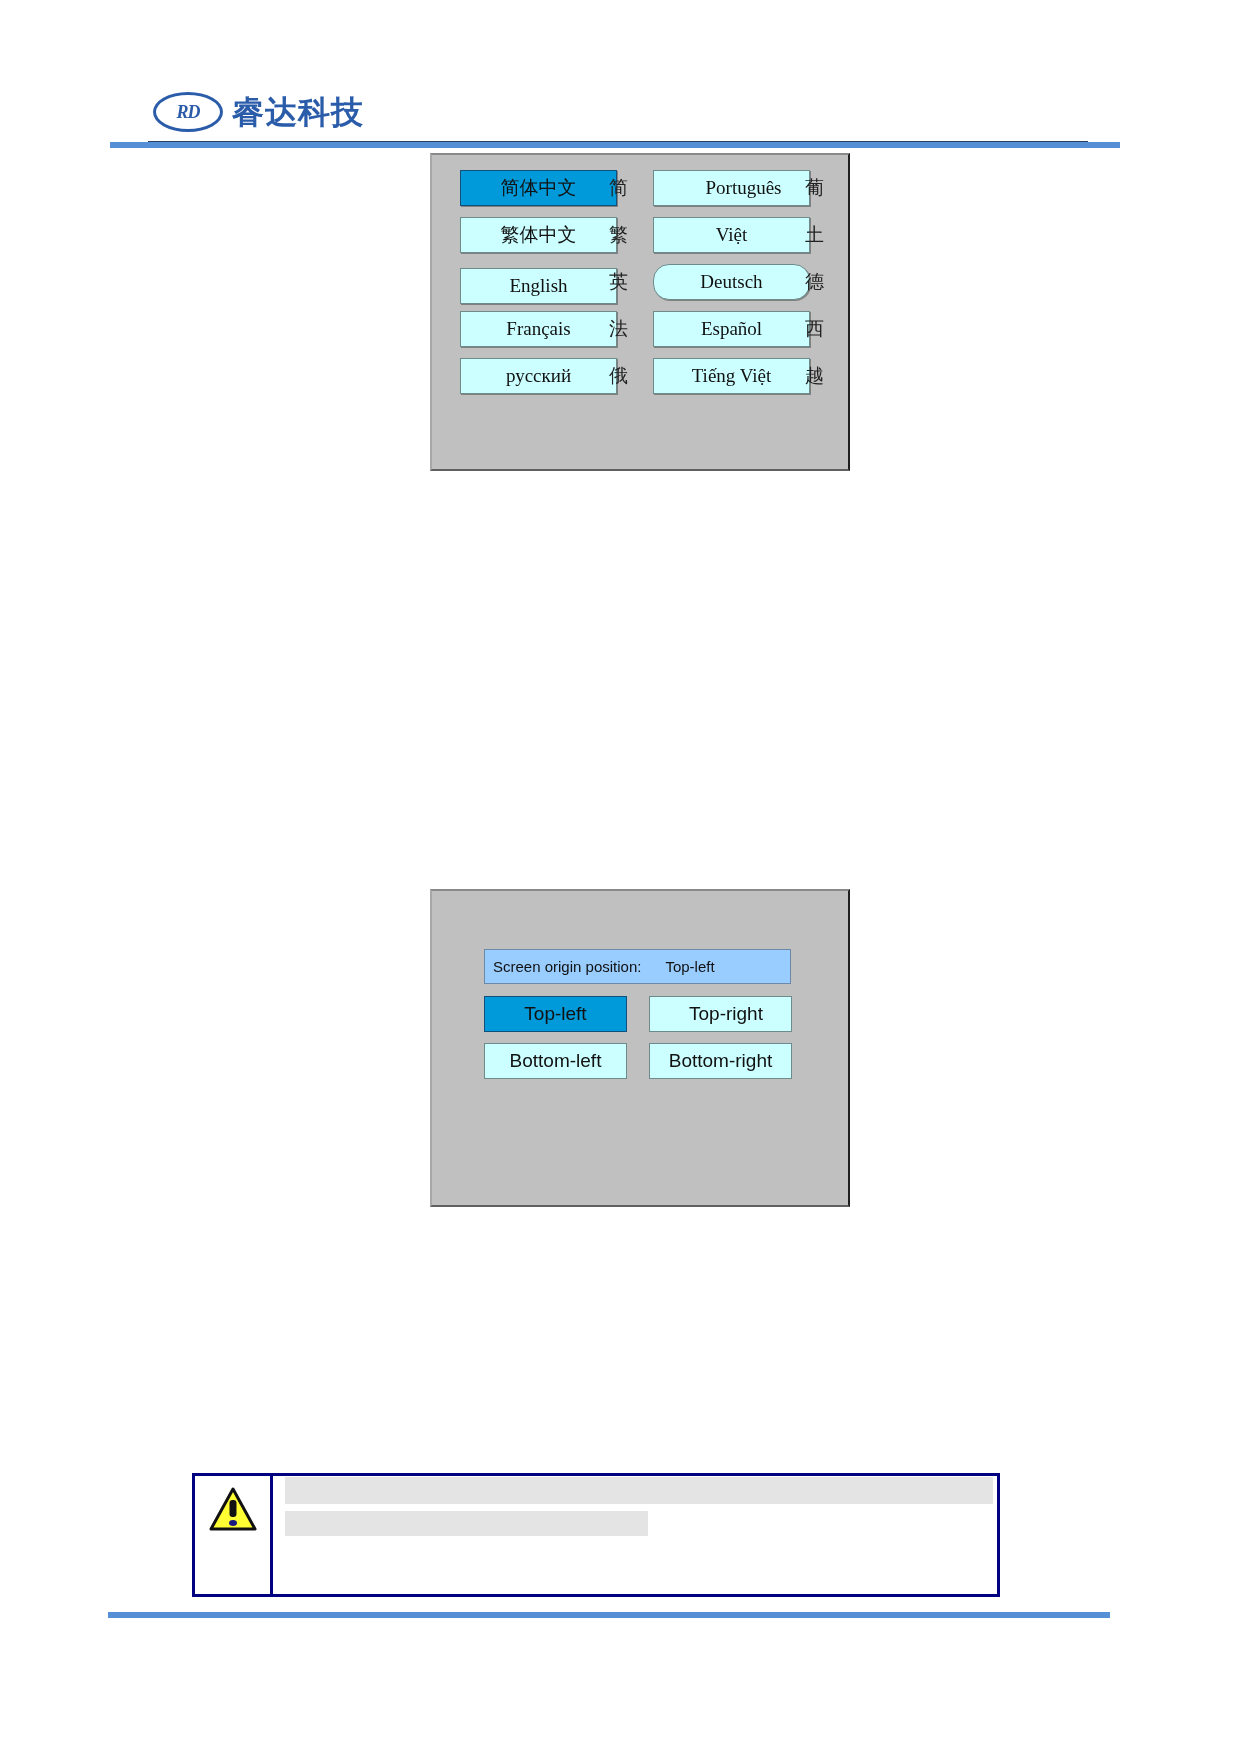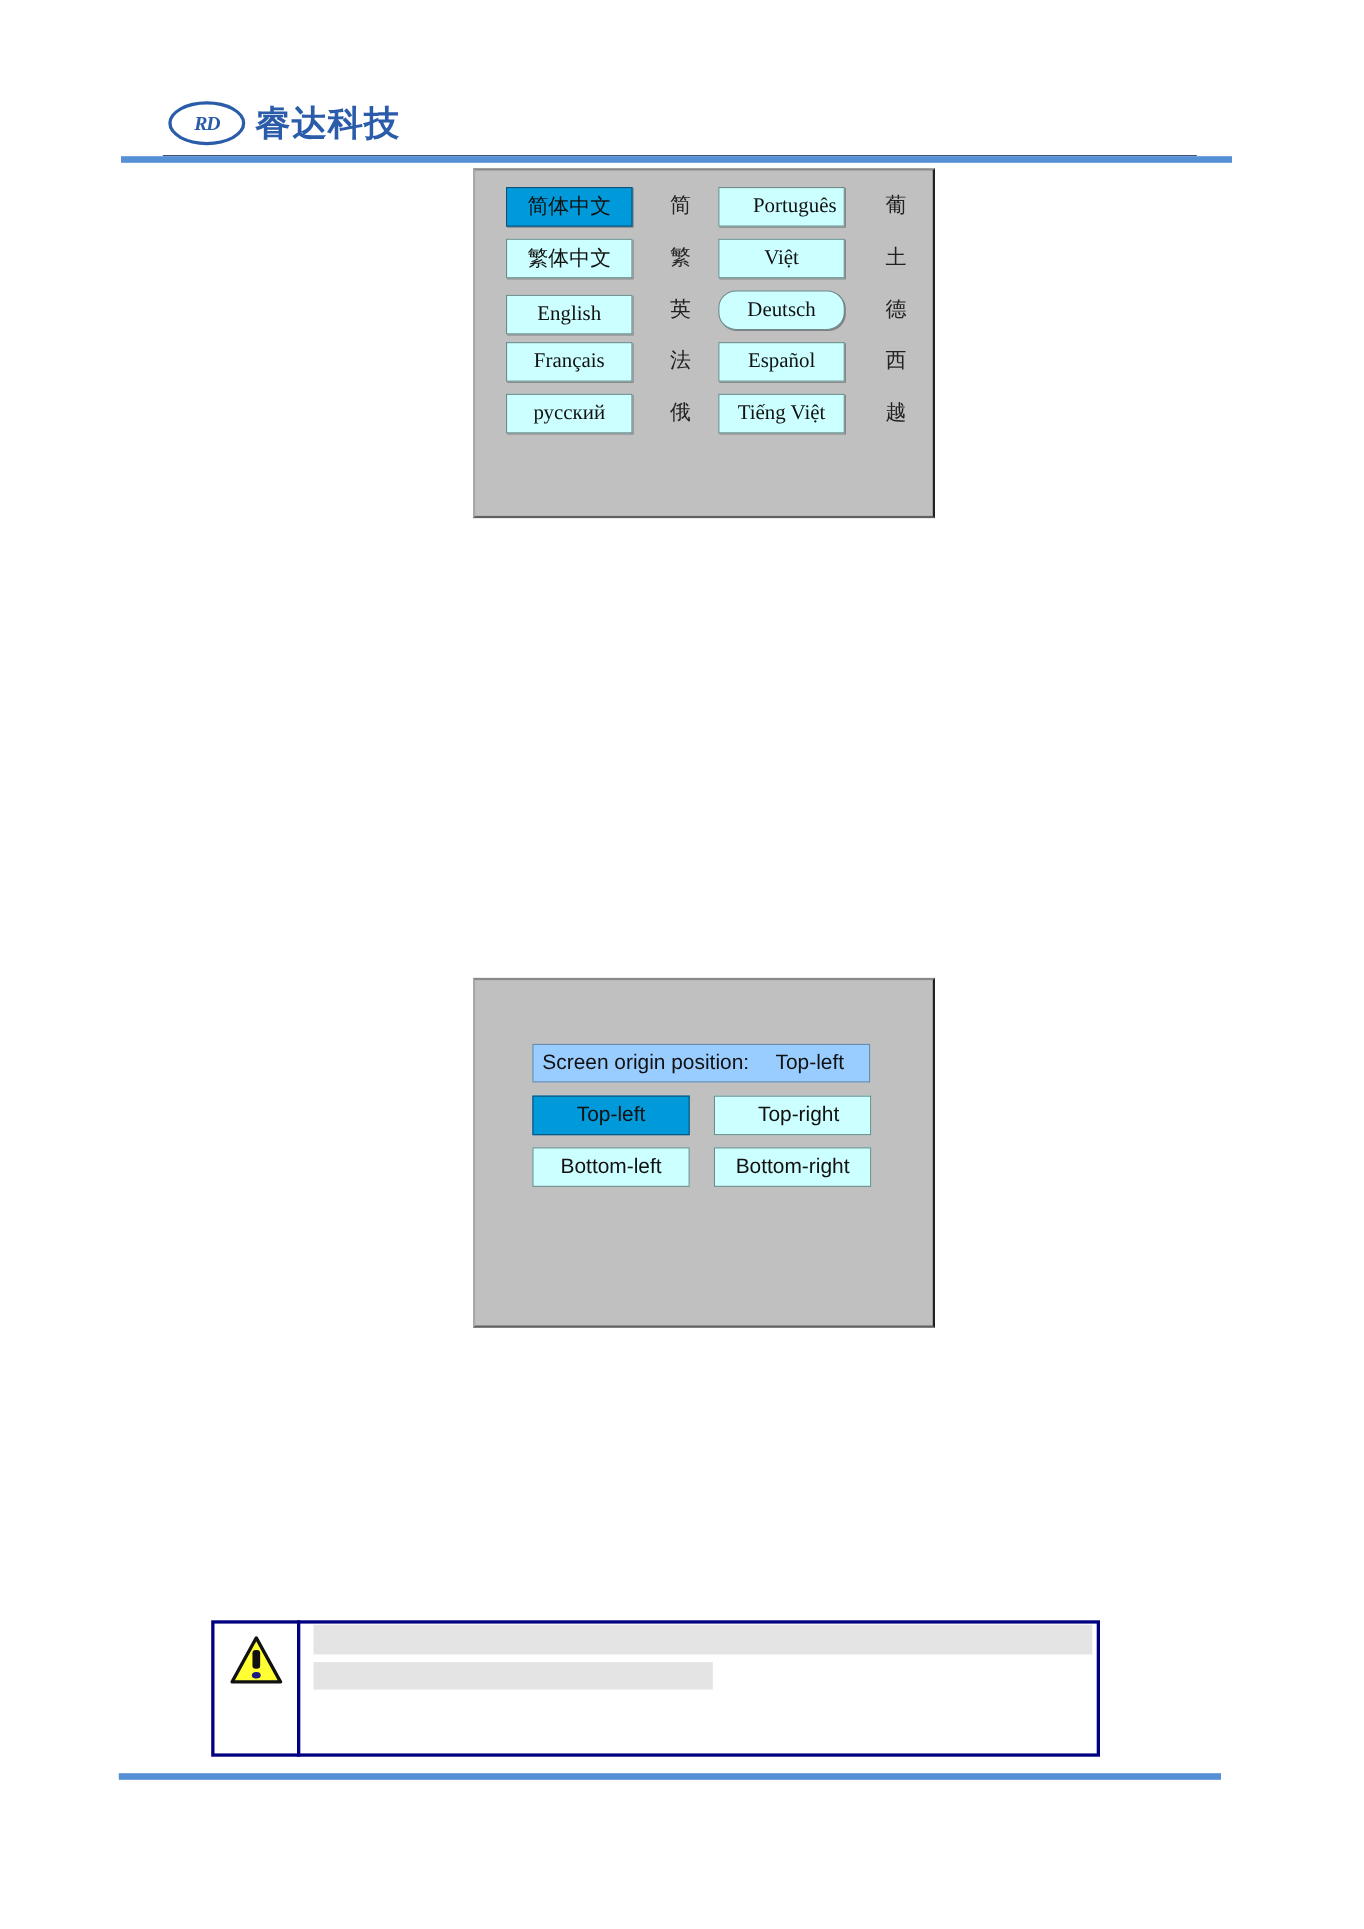--- a/index.html
+++ b/index.html
@@ -7,25 +7,25 @@
   .abs { position: absolute; }
 
   
   .logo-oval { left: 153px; top: 92px; width: 70px; height: 40px; border: 3px solid #2a5caa; border-radius: 50%; box-sizing: border-box; display: flex; align-items: center; justify-content: center; color: #2a5caa; font-family: "Liberation Serif", serif; font-style: italic; font-weight: bold; font-size: 18px; letter-spacing: -1px; }
   .logo-text { left: 232px; top: 92px; color: #2a5caa; font-size: 32px; font-weight: bold; line-height: 40px; letter-spacing: 1px; text-align: right; }
   .header-rule-dark { left: 148px; top: 141px; width: 940px; height: 1px; background: #2c3e60; }
   .header-rule { left: 110px; top: 142px; width: 1010px; height: 6px; background: #5590d6; }
 
   
   .panel { background: #c0c0c0; border-top: 2px solid #8a8a8a; border-left: 2px solid #a8a8a8; border-right: 2px solid #202020; border-bottom: 2px solid #606060; box-sizing: border-box; }
-  .lang-btn { position: absolute; width: 115px; height: 36px; background: #ccffff; border: 1px solid #6e8a8a; box-sizing: border-box; box-shadow: 1px 1px 0 #808080; display: flex; align-items: center; justify-content: center; font-family: "Liberation Serif", serif; font-size: 19px; color: #111; }
+  .lang-btn { position: absolute; width: 157px; height: 36px; background: #ccffff; border: 1px solid #6e8a8a; box-sizing: border-box; box-shadow: 1px 1px 0 #808080; display: flex; align-items: center; justify-content: center; font-family: "Liberation Serif", serif; font-size: 19px; color: #111; }
   .lang-btn.selected { background: #0099d9; border-color: #10507a; }
   .lang-abbr { position: absolute; font-size: 19px; color: #222; font-family: "Liberation Serif", serif; line-height: 36px; }
 
-  .origin-header { position: absolute; left: 484px; top: 949px; width: 307px; height: 35px; background: #99ccff; border: 1px solid #6c8aa8; box-sizing: border-box; display: flex; align-items: center; font-size: 19px; color: #111; padding-left: 8px; }
+  .origin-header { position: absolute; left: 484px; top: 949px; width: 307px; height: 35px; background: #99ccff; border: 1px solid #6c8aa8; box-sizing: border-box; display: flex; align-items: center; font-size: 15px; color: #111; padding-left: 8px; }
   .origin-header .val { margin-left: 24px; }
   .origin-btn { position: absolute; width: 143px; height: 36px; background: #ccffff; border: 1px solid #6e8a8a; box-sizing: border-box; display: flex; align-items: center; justify-content: center; font-size: 19px; color: #111; }
   .origin-btn.selected { background: #0099d9; border-color: #10507a; }
 
   
   .note { left: 192px; top: 1473px; width: 808px; height: 124px; border: 3px solid #000080; box-sizing: border-box; }
   .note-divider { left: 270px; top: 1473px; width: 3px; height: 124px; background: #000080; }
   .note-bar { background: #e4e4e4; }
 
   .footer-rule { left: 108px; top: 1612px; width: 1002px; height: 6px; background: #5590d6; }

